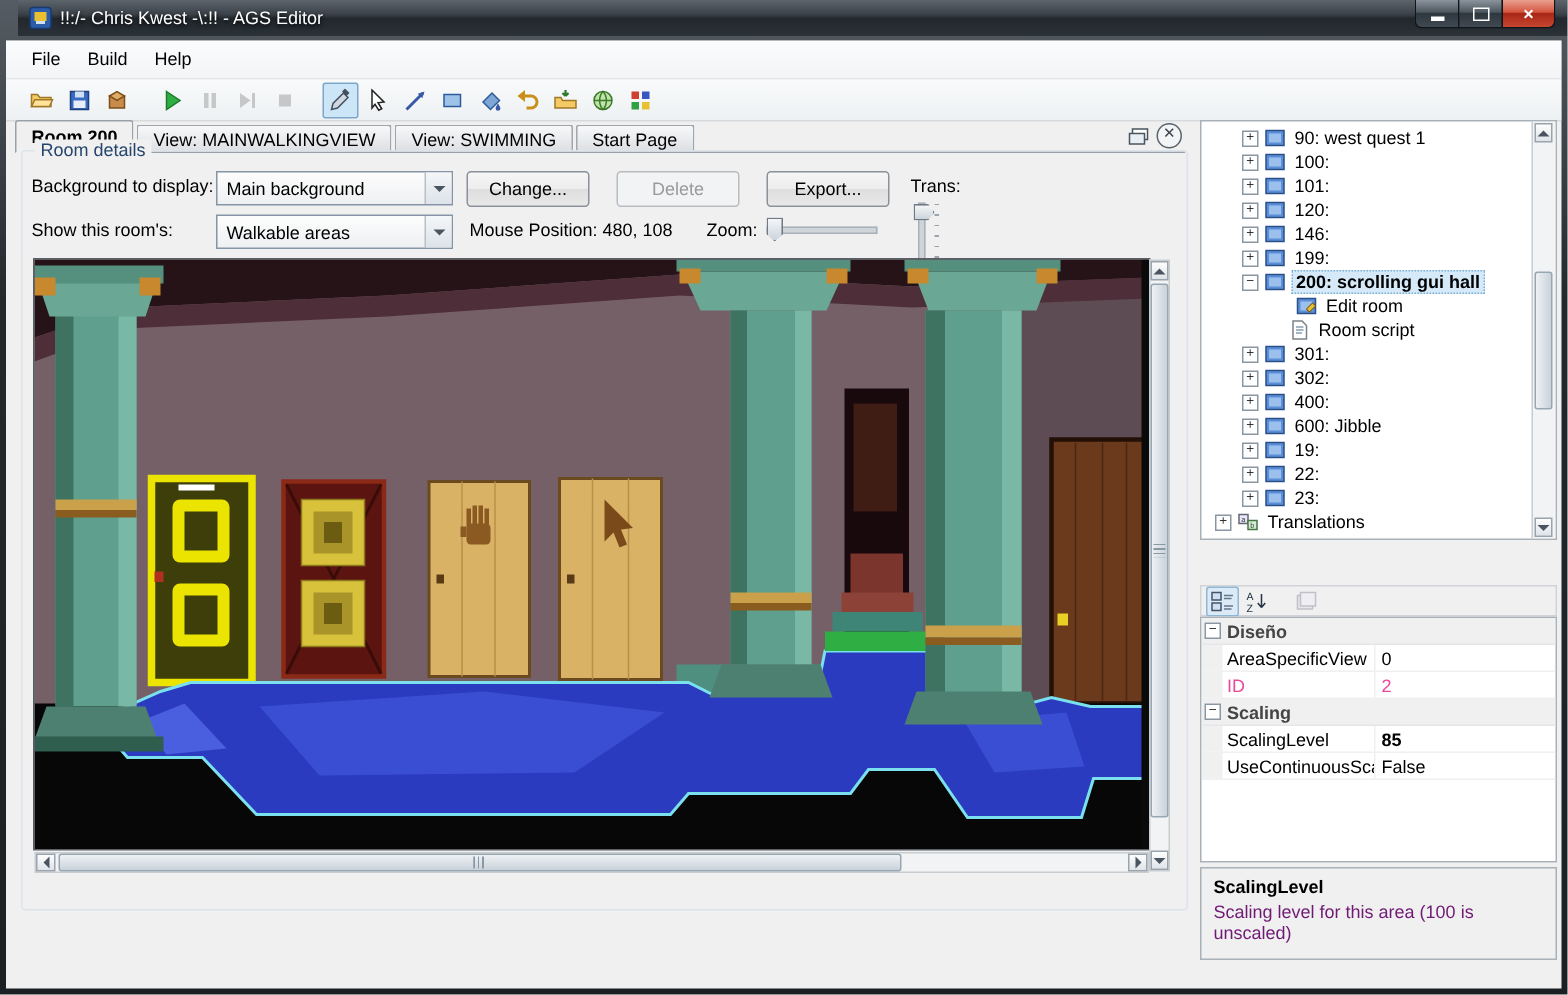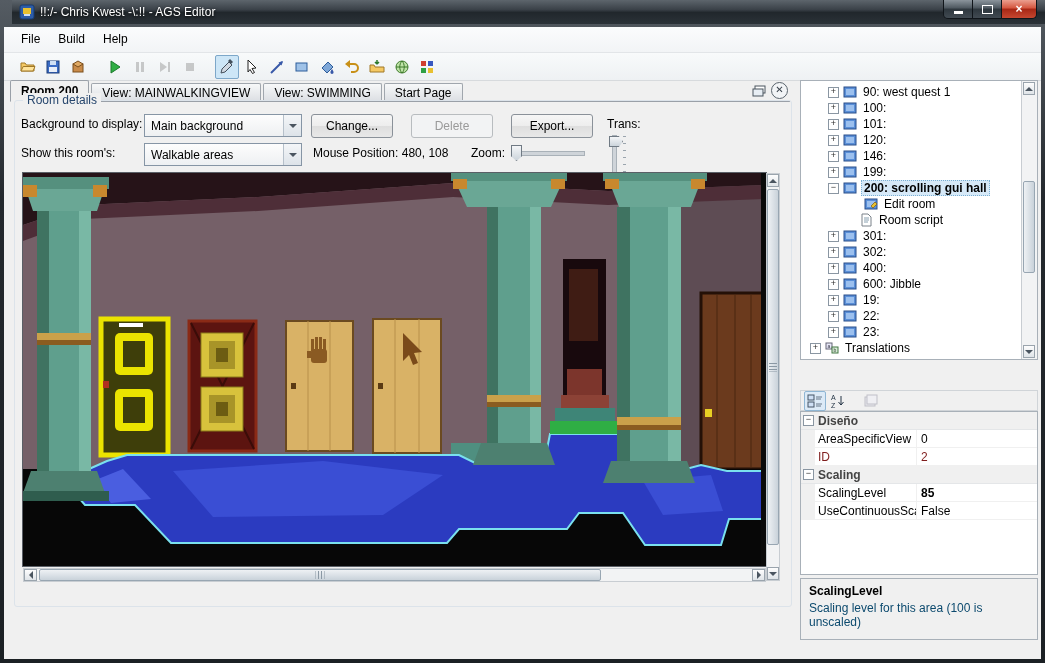--- a/index.html
+++ b/index.html
@@ -88,25 +88,25 @@
   .pg-tbtn{width:20px;height:18px;display:flex;align-items:center;justify-content:center;border:1px solid transparent;border-radius:2px;margin-right:1px;}
   .pg-tbtn.selected{background:#dceaf7;border-color:#8fb6d4;}
   .pg-tbtn.disabled{opacity:.45;margin-left:10px;}
   .pg{position:absolute;left:796px;top:384px;width:238px;height:164px;background:#fff;border:1px solid #a8b0b8;box-sizing:border-box;overflow:hidden;}
   .pg-cat{height:17px;display:flex;align-items:center;background:#f0f0f0;border-bottom:1px solid #e4e6e8;font-weight:bold;color:#444;}
   .pg-minus{width:9px;height:9px;border:1px solid #8a96a2;background:#fff;font-size:9px;line-height:7px;text-align:center;color:#333;margin:0 4px 0 2px;font-weight:normal;}
   .pg-row{height:17px;display:flex;align-items:stretch;border-bottom:1px solid #f0f0f0;}
   .pg-gutter{width:14px;background:#f0f0f0;flex:0 0 auto;}
   .pg-name{width:98px;padding-left:3px;border-right:1px solid #f0f0f0;display:flex;align-items:center;overflow:hidden;white-space:nowrap;flex:0 0 auto;}
   .pg-val{flex:1;padding-left:4px;display:flex;align-items:center;overflow:hidden;white-space:nowrap;}
-  .pg-row.ro .pg-name,.pg-row.ro .pg-val{color:#7f1d1d;}
+  .pg-row.ro .pg-name,.pg-row.ro .pg-val{color:#ec4899;}
   .pg-val.mod{font-weight:bold;}
   .help{position:absolute;left:796px;top:551px;width:238px;height:62px;background:#f0f0f0;border:1px solid #a8b0b8;box-sizing:border-box;padding:5px 8px;}
   .help-title{font-weight:bold;margin-bottom:3px;}
-  .help-text{color:#0c4a6e;line-height:14px;}
+  .help-text{color:#701a75;line-height:14px;}
 </style>
 </head>
 <body>
 
 <div class="window">
 
   <div class="titlebar">
     <span class="app-icon">
       <svg viewBox="0 0 16 16">
           <rect x="1" y="1" width="14" height="14" rx="2" fill="#2d5ca8" stroke="#173a6e"></rect>

